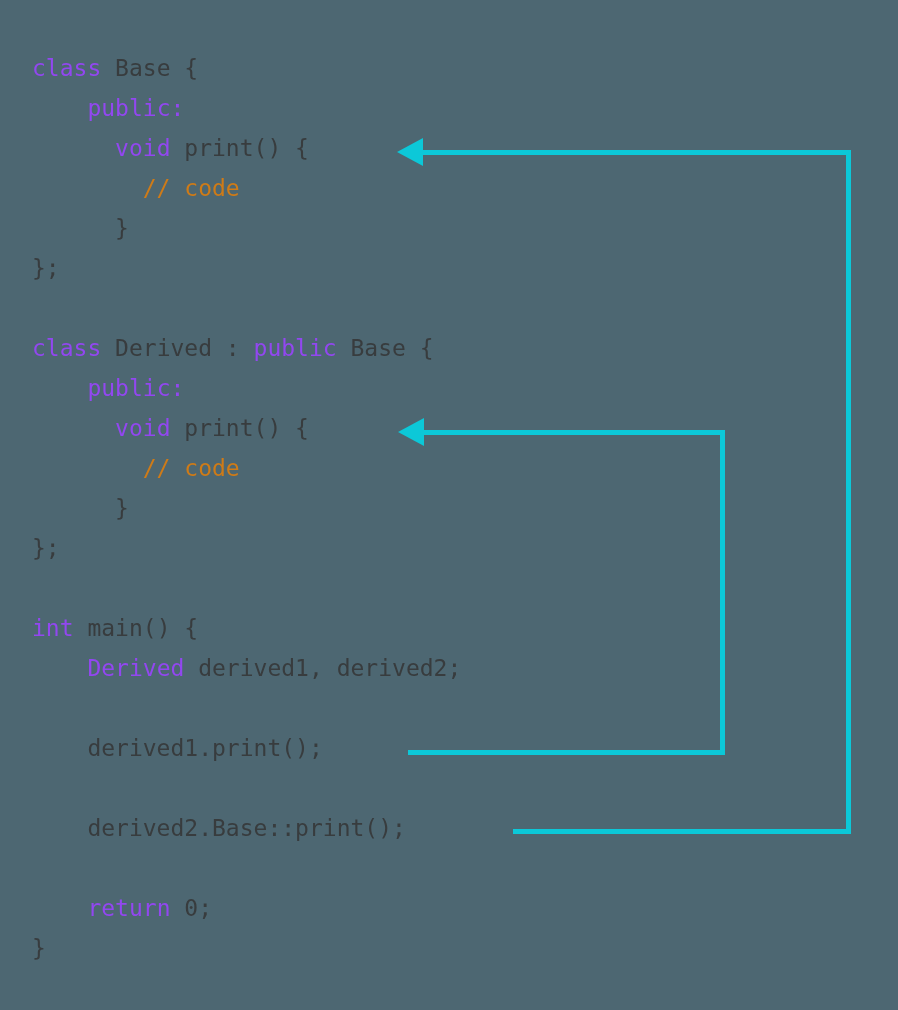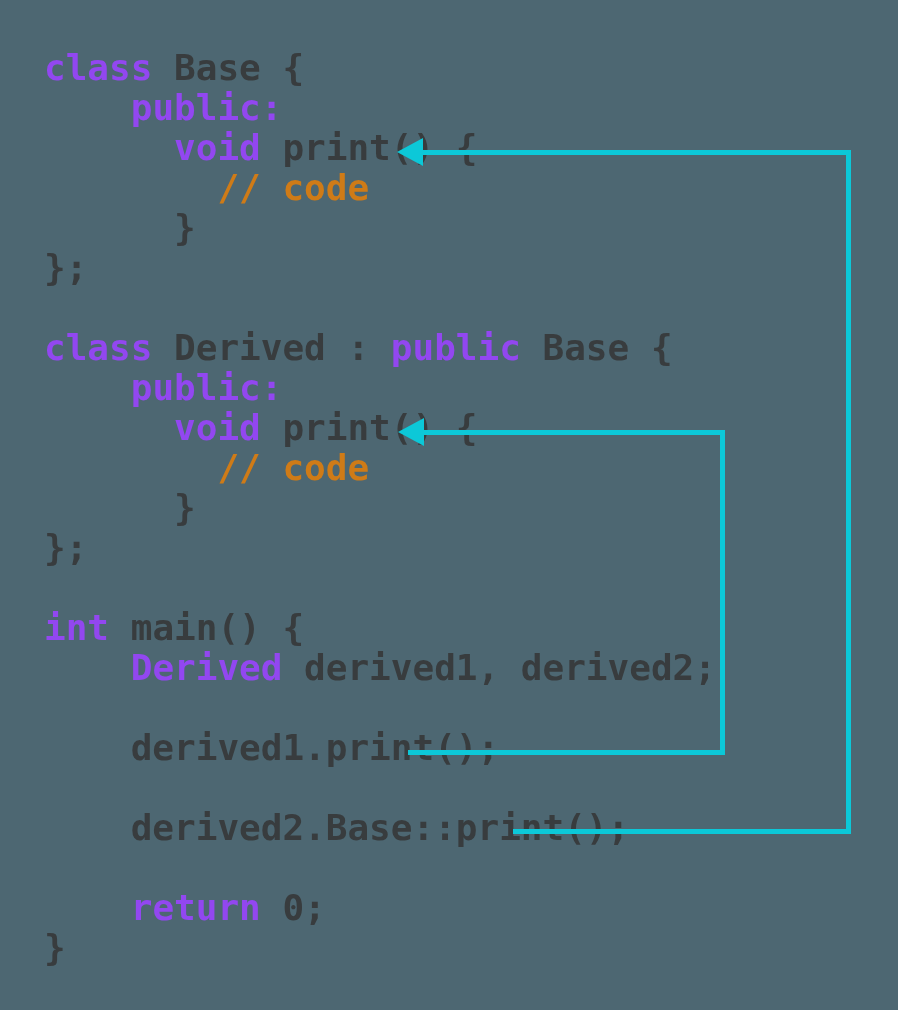--- a/index.html
+++ b/index.html
@@ -12,26 +12,26 @@
   *{margin:0;padding:0;box-sizing:border-box;}
   html,body{width:898px;height:1010px;}
   body{
     background:var(--bg);
     position:relative;
     overflow:hidden;
     font-family:"DejaVu Sans Mono", monospace;
   }
   .code-block{
     position:absolute;
-    left:44px;
+    left:32px;
     top:48px;
-    font-size:36px;
+    font-size:23px;
     line-height:40px;
     white-space:pre;
-    font-weight:bold;
+    font-weight:normal;
     color:var(--plain);
   }
   .code-line{height:40px;}
   .tok-plain{color:var(--plain);}
   .tok-keyword{color:var(--keyword);}
   .tok-comment{color:var(--comment);}
   .arrow-seg{
     position:absolute;
     background:var(--arrow);
   }

